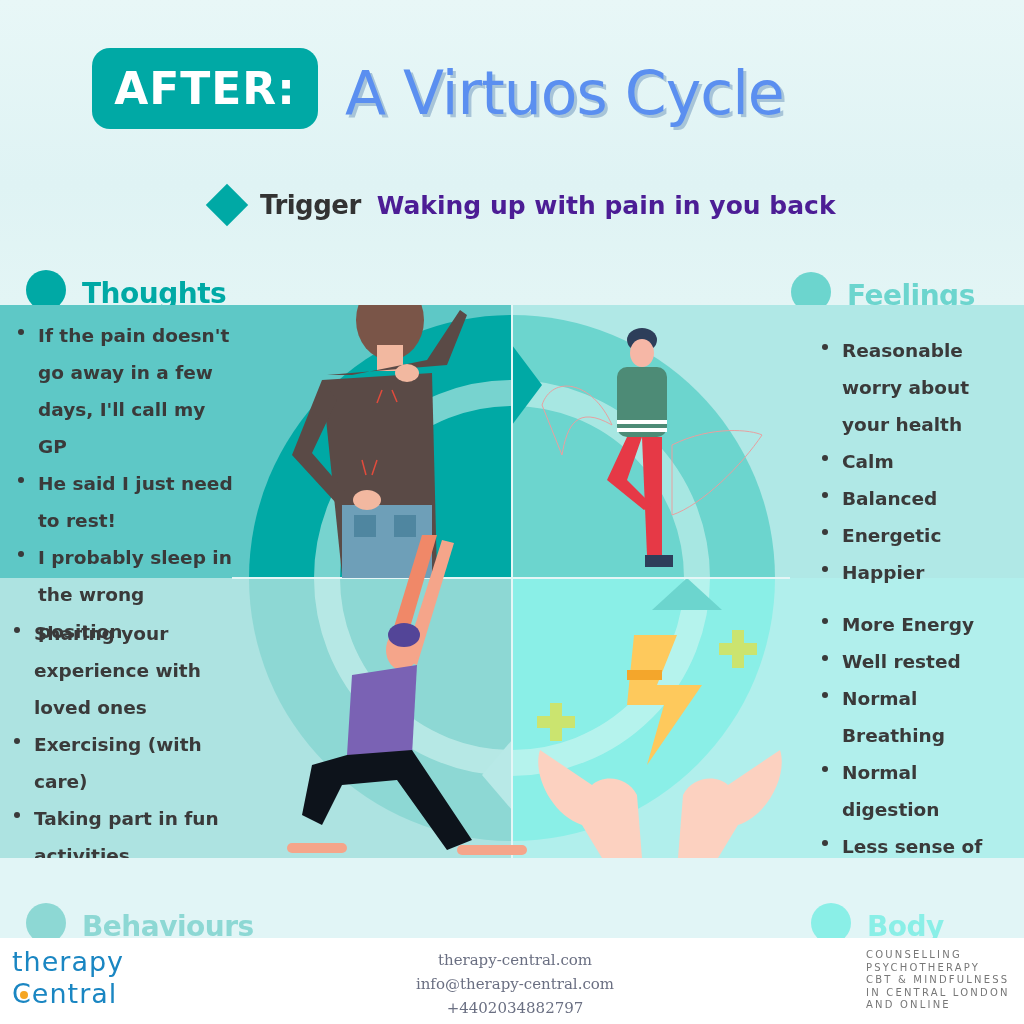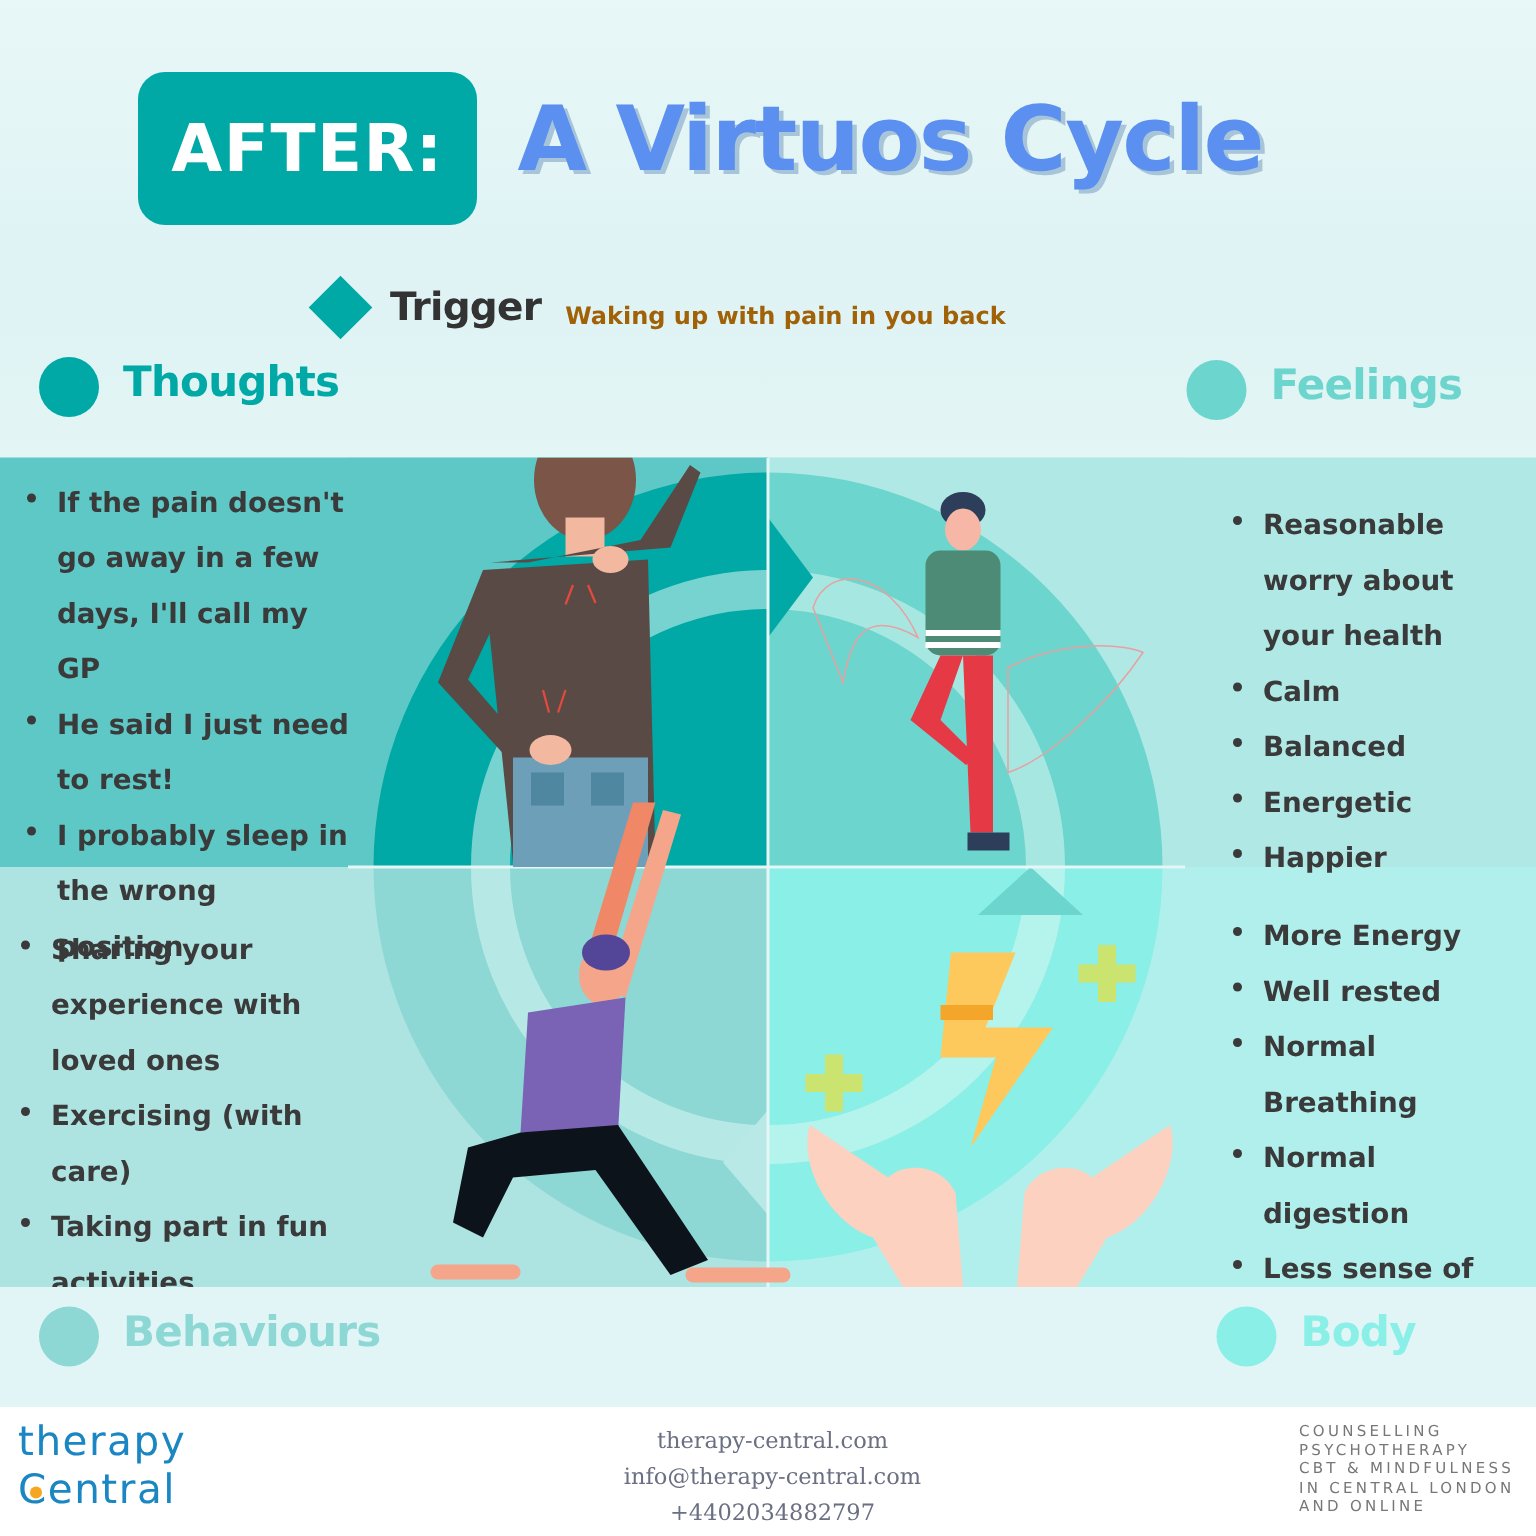--- a/index.html
+++ b/index.html
@@ -13,55 +13,55 @@
     position: absolute; left: 0; top: 0; width: 1024px; height: 305px;
     background: linear-gradient(180deg, #e8f7f7 0%, #dff3f4 60%, #e3f5f5 100%);
   }
   .bg-bottom {
     position: absolute; left: 0; top: 858px; width: 1024px; height: 80px;
     background: #e1f5f6;
   }
 
   
   .after-badge {
-    position: absolute; left: 92px; top: 48px; width: 226px; height: 102px;
+    position: absolute; left: 92px; top: 48px; width: 226px; height: 81px;
     background: #00a9a5; border-radius: 18px;
     color: #ffffff; font-weight: bold; font-size: 44px;
     display: flex; align-items: center; justify-content: center;
     letter-spacing: 1px;
     font-family: "DejaVu Sans", sans-serif;
   }
   .main-title {
     position: absolute; left: 345px; top: 52px; height: 82px;
-    color: #5b8ff0; font-size: 60px; font-weight: bold;
+    color: #5b8ff0; font-size: 60px; font-weight: normal;
     font-family: "DejaVu Sans", sans-serif;
     text-shadow: 3px 3px 0 #a7c4d8;
     line-height: 82px; letter-spacing: -1px;
   }
 
   
   .trigger-row {
     position: absolute; left: 206px; top: 180px; height: 40px;
     display: flex; align-items: flex-end;
   }
   .trigger-diamond {
     width: 30px; height: 30px; background: #00a9a5;
     transform: rotate(45deg); margin: 0 18px 0 6px;
   }
   .trigger-label {
     color: #333333; font-size: 26px; font-weight: bold;
     margin-right: 16px; letter-spacing: -0.5px;
   }
   .trigger-text {
-    color: #a16207; font-size: 16px; font-weight: bold;
+    color: #4c1d95; font-size: 25px; font-weight: bold;
   }
 
   
   .section-head {
-    position: absolute; display: flex; align-items: flex-start; height: 44px;
+    position: absolute; display: flex; align-items: flex-end; height: 44px; margin-top: 28px;
   }
   .section-dot {
     width: 40px; height: 40px; border-radius: 50%; margin-right: 16px;
   }
   .section-title {
     font-size: 28px; font-weight: bold; letter-spacing: -0.5px;
   }
 
   
   .quad { position: absolute; }

